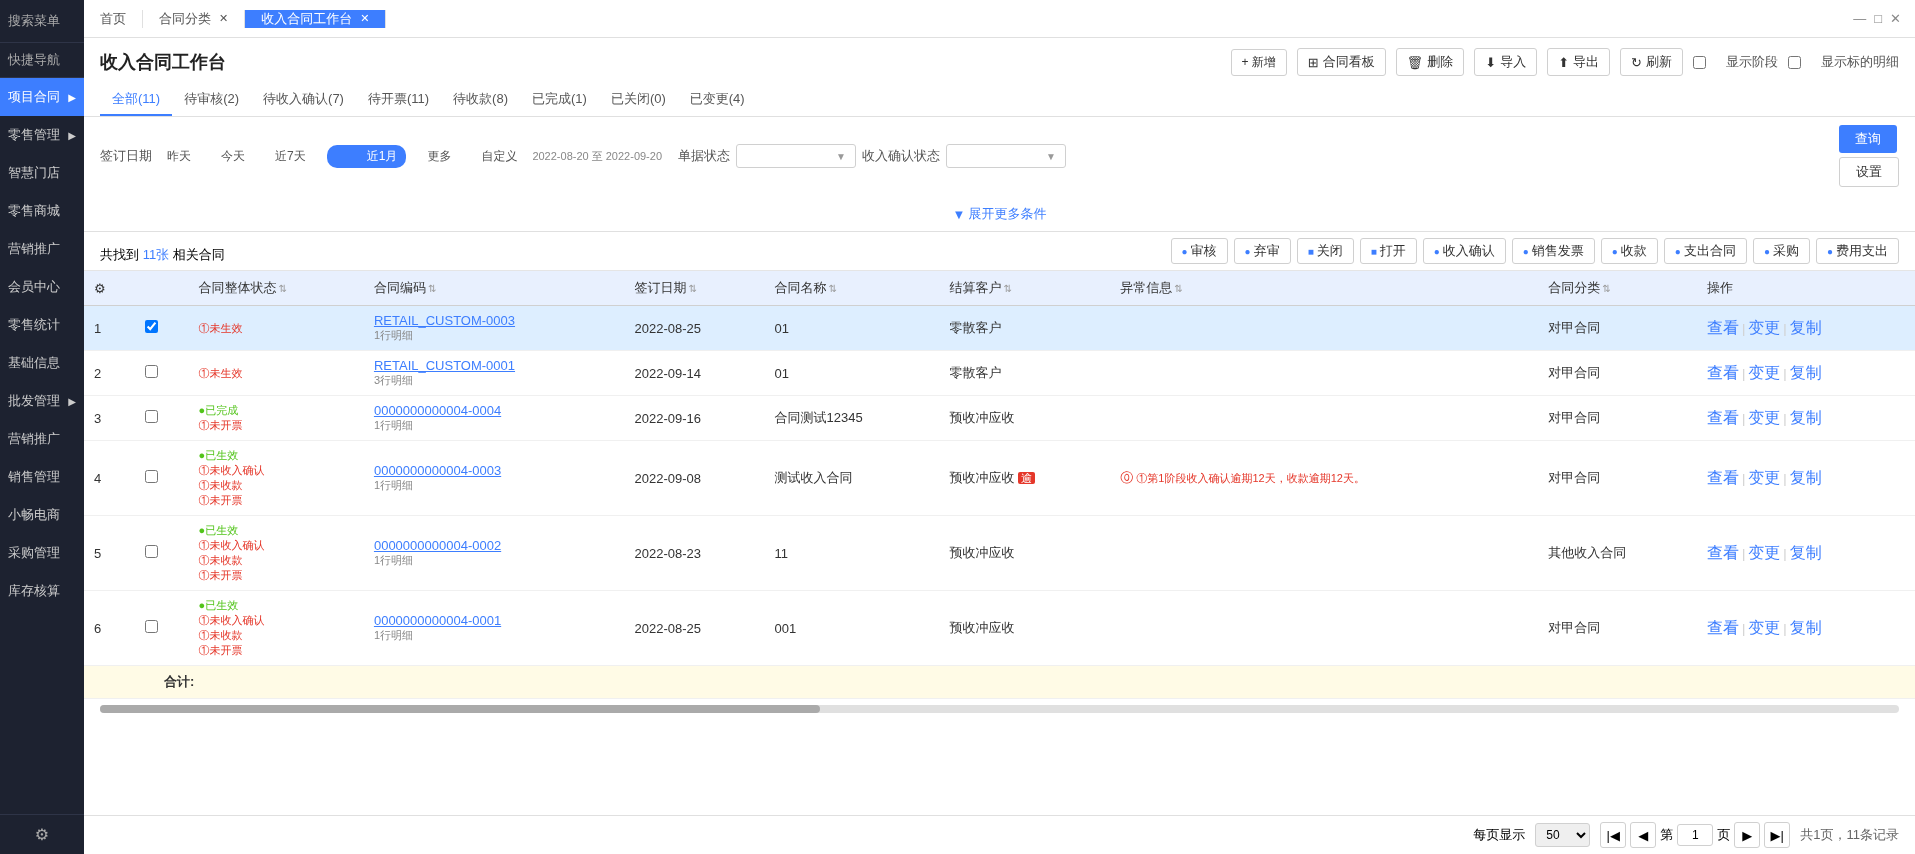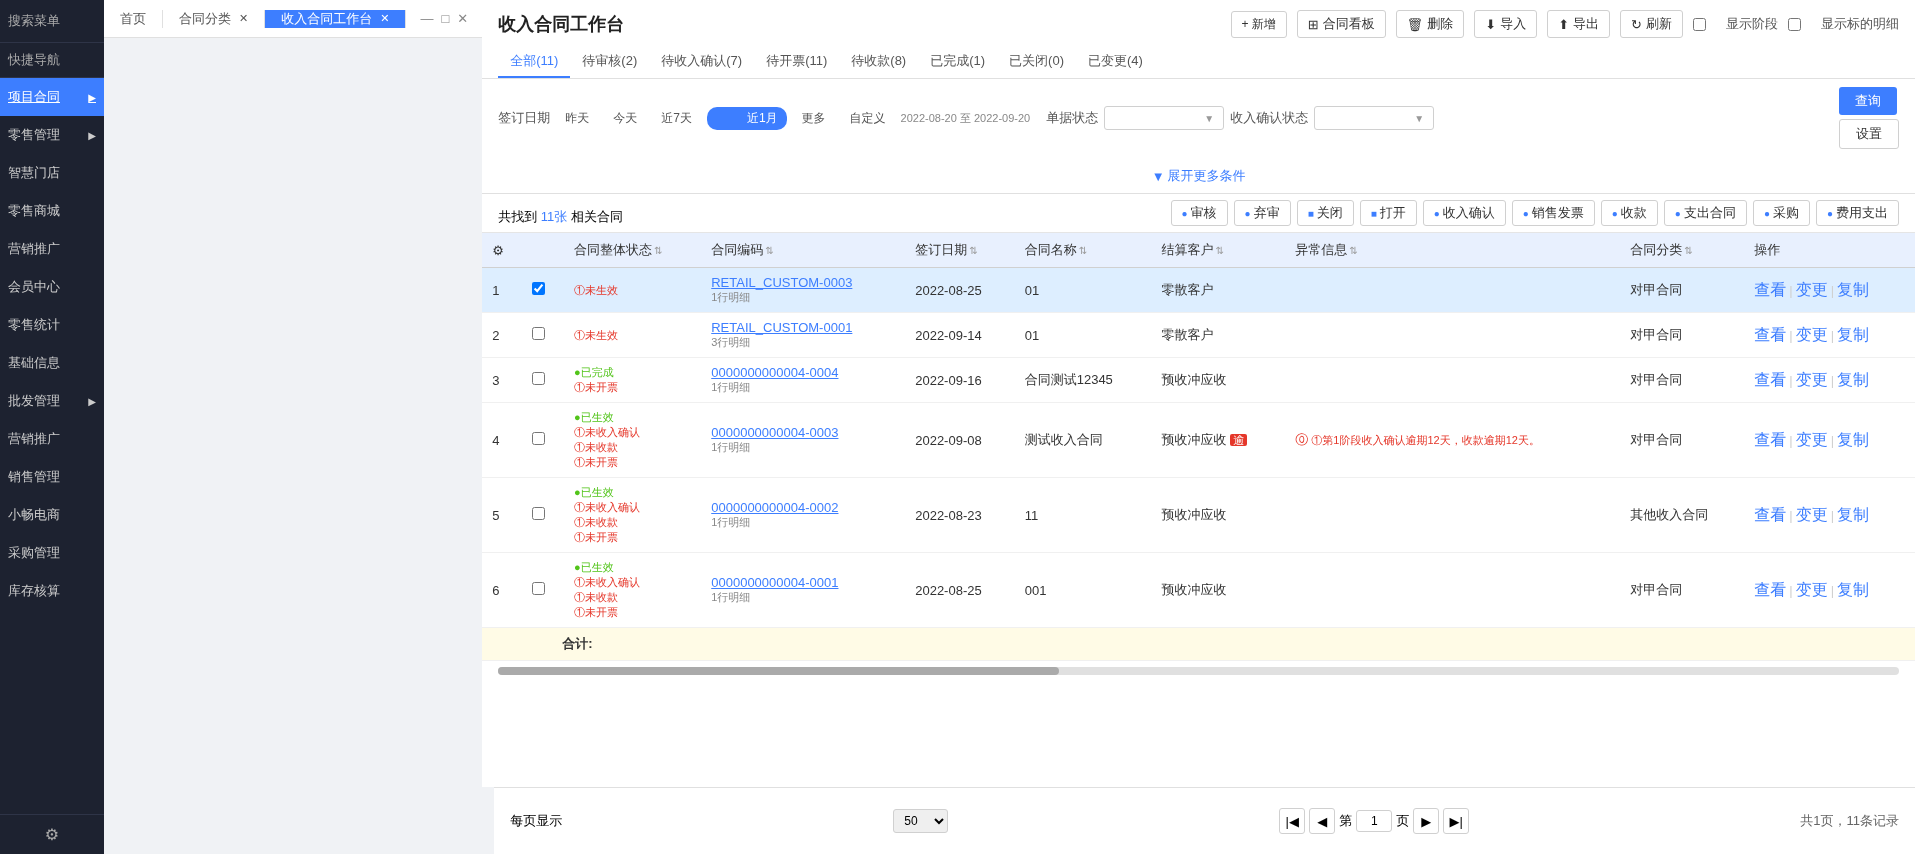--- a/index.html
+++ b/index.html
@@ -1,29 +1,29 @@
 <!DOCTYPE html>
 <html><head>
   <meta charset="utf-8">
   <style>
     * { box-sizing: border-box; margin: 0; padding: 0; font-family: 'Microsoft YaHei', Arial, sans-serif; font-size: 13px; }
     body { background: #f0f2f5; display: flex; height: 854px; overflow: hidden; }
 
     
-    .sidebar { width: 104px; background: #1d2230; color: #ccc; display: flex; flex-direction: column; height: 100%; flex-shrink: 0; }
+    .sidebar { width: 84px; background: #1d2230; color: #ccc; display: flex; flex-direction: column; height: 100%; flex-shrink: 0; }
     .sidebar-search { padding: 12px 8px; color: #aaa; font-size: 13px; cursor: pointer; border-bottom: 1px solid #2e3447; }
     .sidebar-nav { padding: 8px; color: #aaa; font-size: 13px; cursor: pointer; border-bottom: 1px solid #2e3447; }
     .sidebar-item { padding: 10px 8px; color: #ccc; font-size: 13px; cursor: pointer; display: flex; align-items: center; justify-content: space-between; }
-    .sidebar-item.active { background: #3d7eff; color: #fff; text-decoration: underline; }
+    .sidebar-item.active { background: #3d7eff; color: #fff; }
     .sidebar-item .arrow { font-size: 10px; }
     .sidebar-bottom { margin-top: auto; padding: 10px 8px; border-top: 1px solid #2e3447; }
     .sidebar-gear { color: #aaa; font-size: 16px; cursor: pointer; text-align: center; }
 
     
-    .main { flex: 1; display: flex; flex-direction: row; overflow: hidden; }
+    .main { flex: 1; display: flex; flex-direction: column; overflow: hidden; }
 
     
     .tabbar { background: #fff; display: flex; align-items: center; border-bottom: 1px solid #e0e0e0; padding: 0; height: 38px; }
     .tab { padding: 0 16px; height: 100%; display: flex; align-items: center; cursor: pointer; font-size: 13px; color: #555; border-right: 1px solid #e0e0e0; gap: 4px; }
     .tab.active { background: #3d7eff; color: #fff; }
     .tab .close { font-size: 11px; cursor: pointer; margin-left: 4px; }
     .tab-close-btn { margin-left: auto; padding: 0 14px; font-size: 16px; color: #888; cursor: pointer; display: flex; gap: 8px; }
 
     
     .page-header { background: #fff; padding: 10px 16px 0 16px; border-bottom: 1px solid #e0e0e0; }
@@ -68,21 +68,21 @@
     .tag-red { color: #e5372a; font-size: 11px; }
     .tag-green { color: #52c41a; font-size: 11px; }
     .link { color: #3d7eff; text-decoration: underline; cursor: pointer; }
     .op-btn { color: #3d7eff; cursor: pointer; font-size: 16px; }
     .op-sep { color: #d0d0d0; margin: 0 3px; }
     .error-msg { color: #e5372a; font-size: 11px; }
     .warn-icon { color: #e5372a; margin-right: 3px; }
     .total-row td { background: #fffbe6; font-weight: 500; }
 
     
-    .table-footer { background: #fff; padding: 20px 16px; display: flex; align-items: center; justify-content: space-between; border-top: 1px solid #e0e0e0; gap: 10px; font-size: 13px; margin-left: 12px; }
+    .table-footer { background: #fff; padding: 6px 16px; display: flex; align-items: center; justify-content: flex-end; border-top: 1px solid #e0e0e0; gap: 10px; font-size: 13px; }
     .page-size-select { border: 1px solid #d0d0d0; border-radius: 3px; padding: 3px 6px; font-size: 12px; }
     .page-nav { display: flex; align-items: center; gap: 4px; }
     .page-nav-btn { width: 26px; height: 26px; border: 1px solid #d0d0d0; background: #fff; border-radius: 3px; cursor: pointer; font-size: 13px; display: flex; align-items: center; justify-content: center; }
     .page-input { width: 36px; text-align: center; border: 1px solid #d0d0d0; border-radius: 3px; padding: 3px; font-size: 12px; }
     .page-info { color: #666; }
 
     .content-area { display: flex; flex-direction: column; flex: 1; overflow: hidden; }
     .scrollbar-hint { background: #e0e0e0; height: 8px; border-radius: 4px; margin: 2px 16px; }
     .scrollbar-thumb { background: #aaa; height: 8px; border-radius: 4px; width: 40%; }
   </style>
@@ -213,21 +213,21 @@
           <div class="status-tab">待收款(8)</div>
           <div class="status-tab">已完成(1)</div>
           <div class="status-tab">已关闭(0)</div>
           <div class="status-tab">已变更(4)</div>
         </div>
     </div>
 
     <div class="filter-bar">
       <div class="filter-group">
         <span class="filter-label">签订日期</span>
-        <div id="date-btns-container" style="display:flex;gap:6px;align-items:center;">
+        <div id="date-btns-container" style="display:flex;gap:12px;align-items:center;">
             <button class="date-btn">昨天</button>
             <button class="date-btn">今天</button>
             <button class="date-btn">近7天</button>
             <button class="date-btn active">近1月</button>
             <button class="date-btn">更多</button>
             <button class="date-btn">自定义</button>
           </div>
         <span class="date-range">2022-08-20 至 2022-09-20</span>
       </div>
       <div class="filter-select-wrap">

